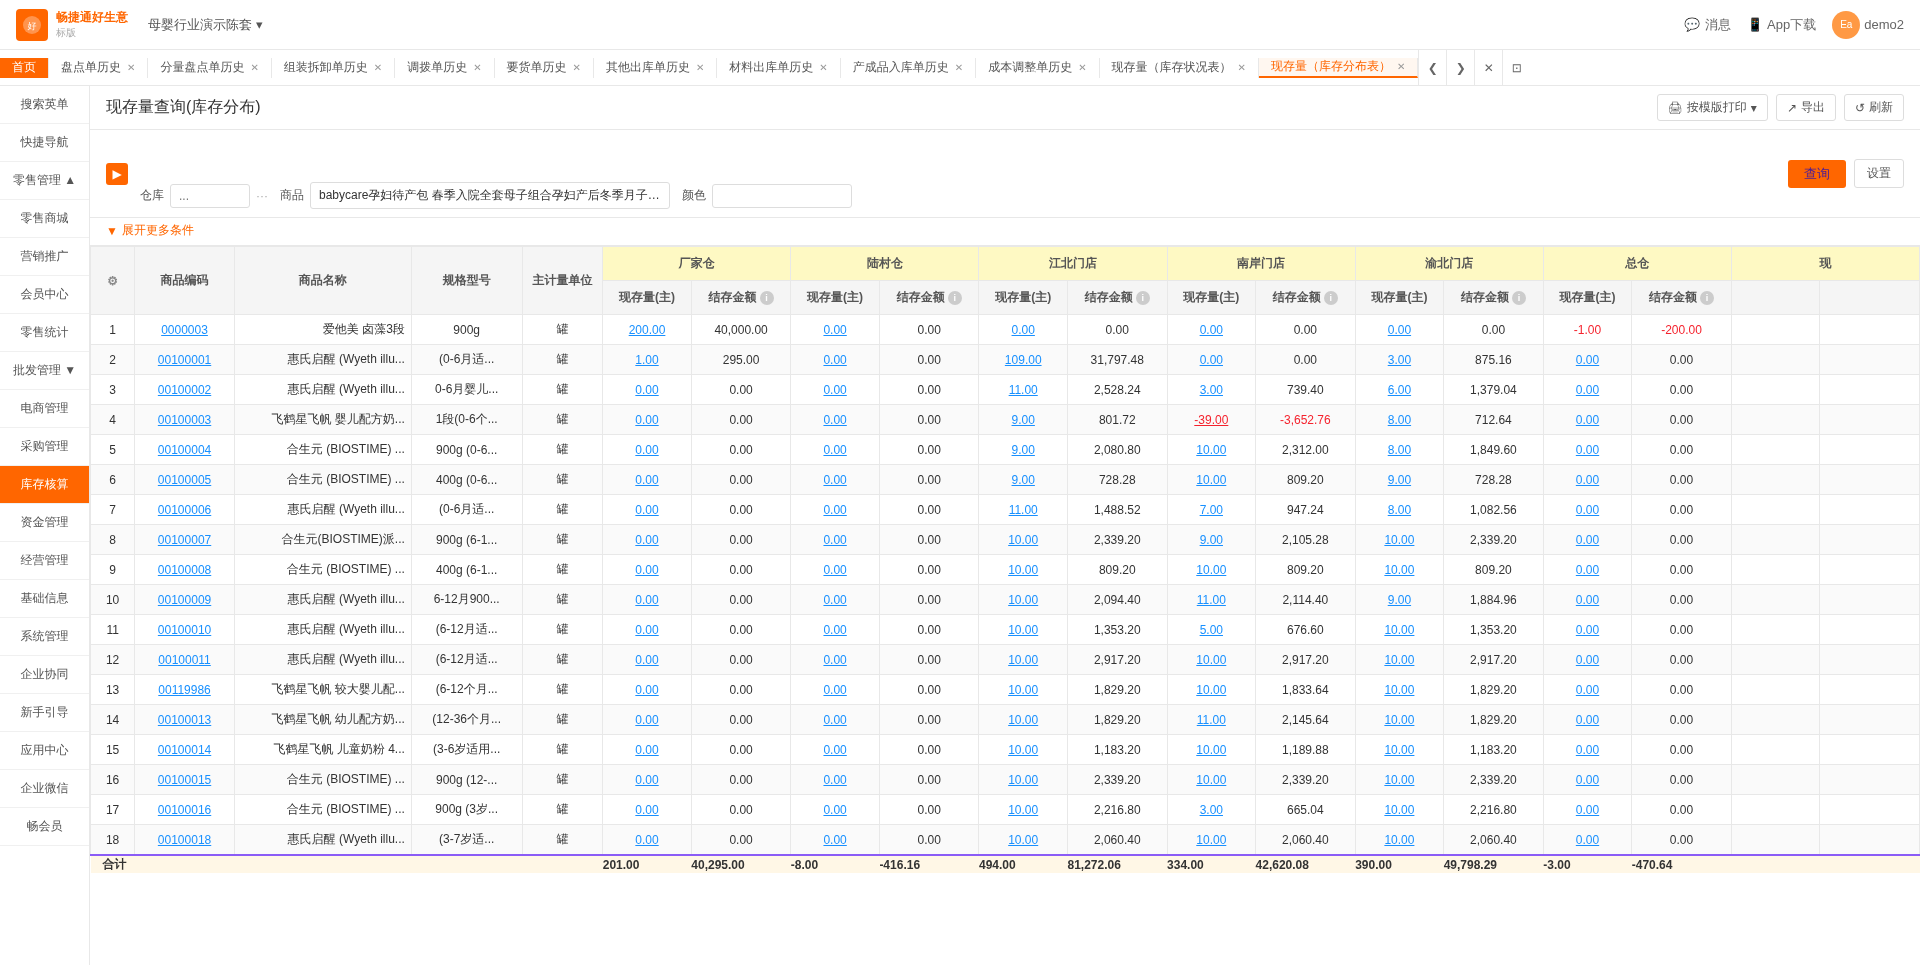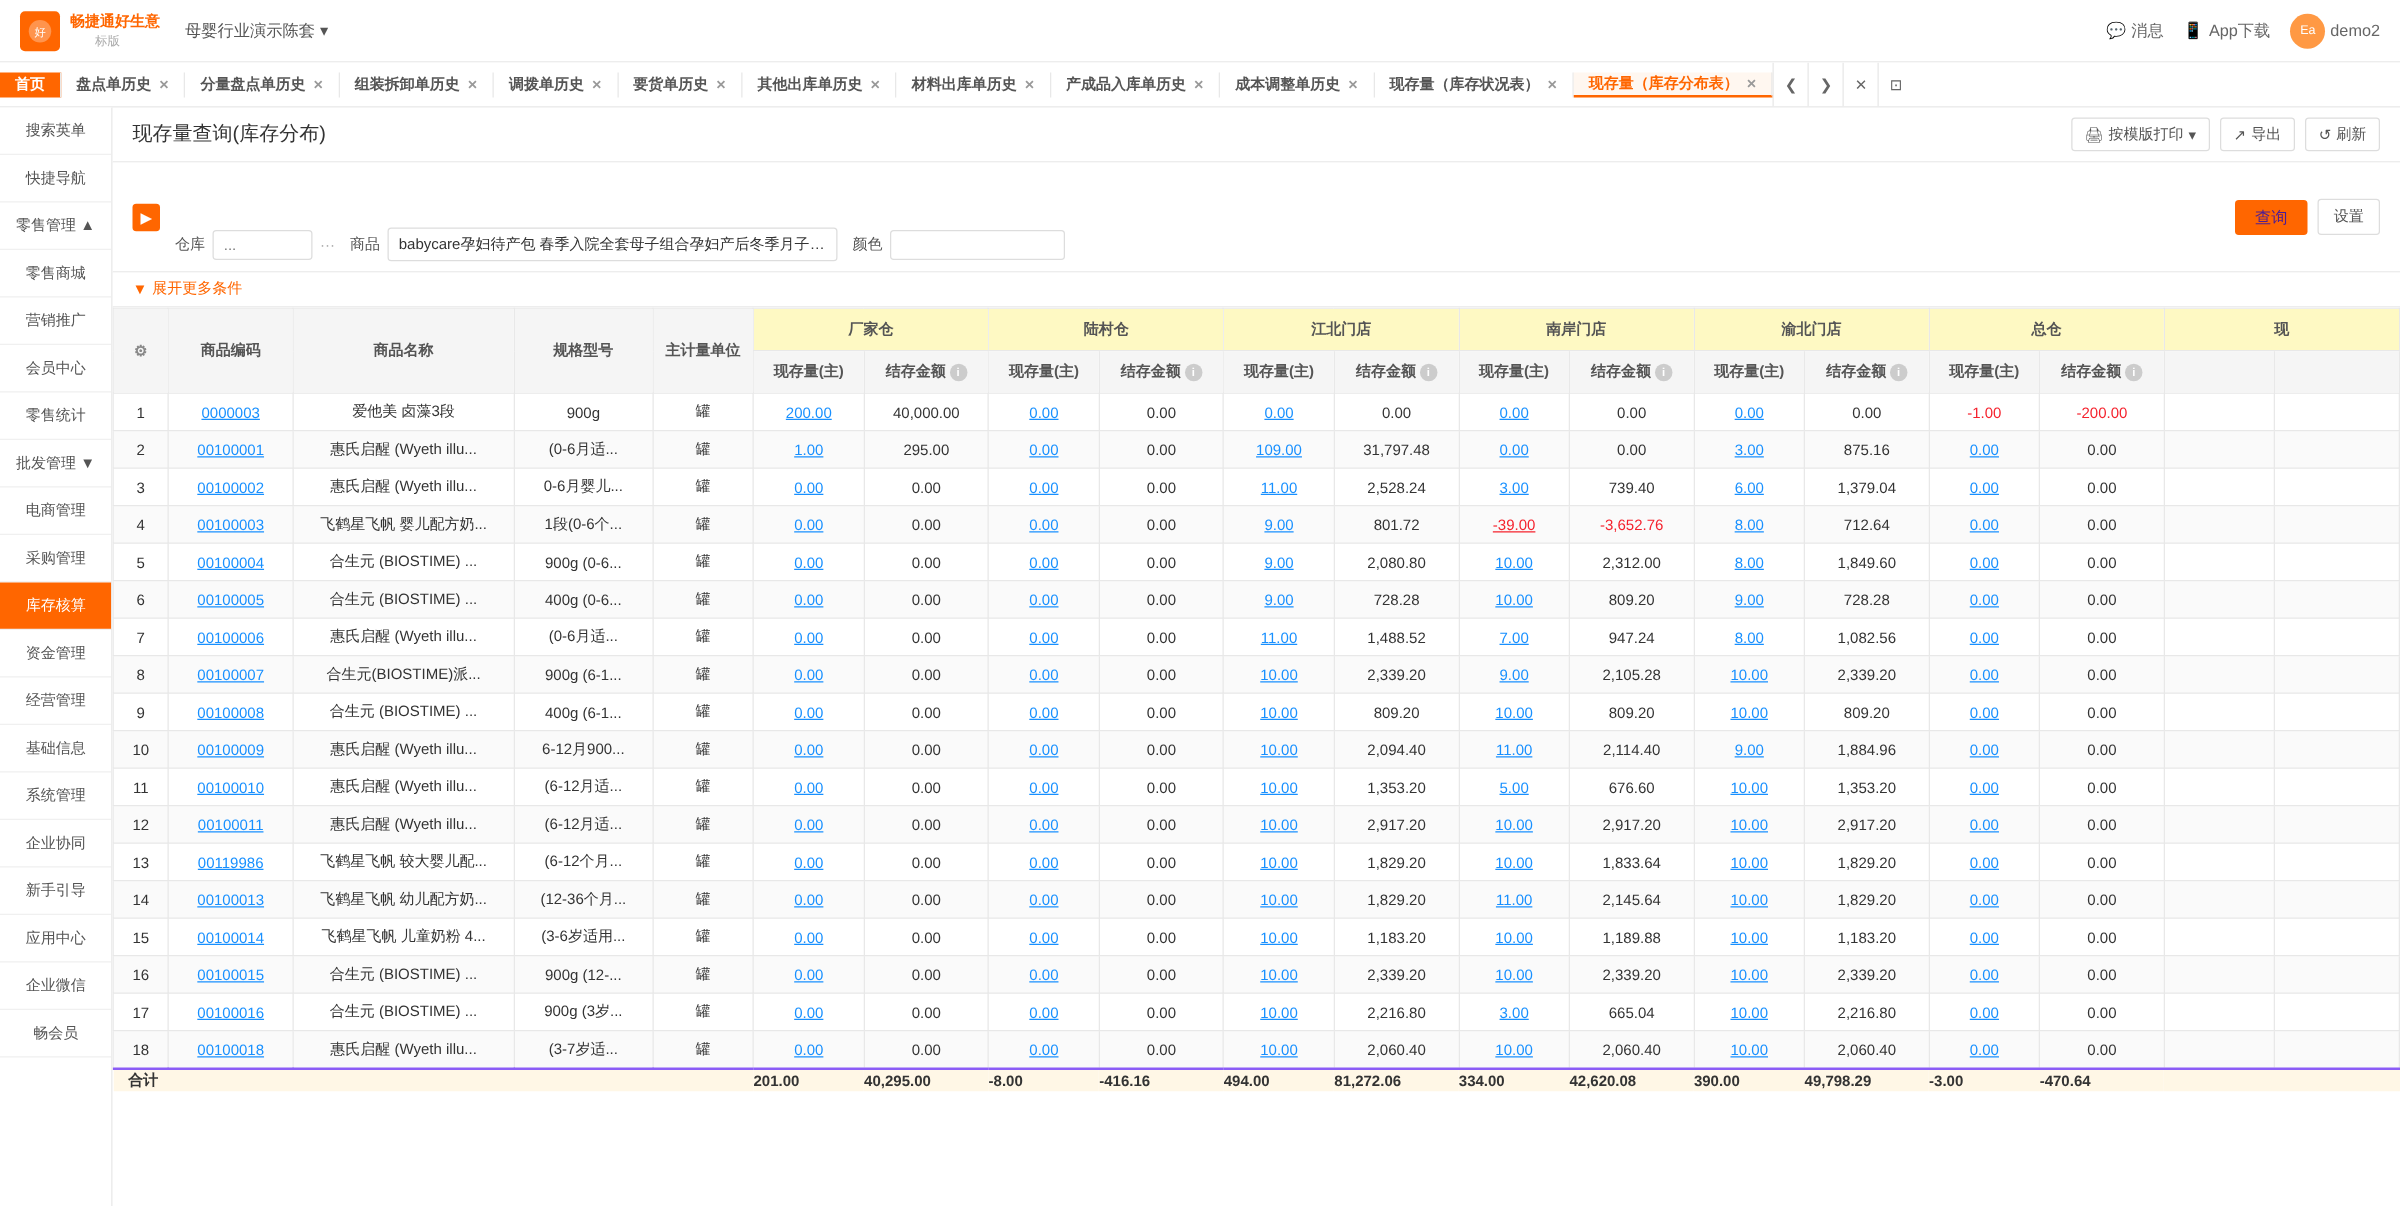--- a/index.html
+++ b/index.html
@@ -8,21 +8,21 @@
     
     .top-bar { background: #fff; height: 50px; display: flex; align-items: center; padding: 0 16px; border-bottom: 1px solid #e8e8e8; justify-content: space-between; }
     .logo-area { display: flex; align-items: center; gap: 8px; }
     .logo-icon { width: 32px; height: 32px; background: #ff6600; border-radius: 4px; display: flex; align-items: center; justify-content: center; color: #fff; font-size: 10px; }
     .top-right { display: flex; align-items: center; gap: 16px; color: #666; font-size: 13px; }
     .top-right-item { display: flex; align-items: center; gap: 4px; cursor: pointer; }
     .user-avatar { width: 28px; height: 28px; border-radius: 50%; background: #ff9944; display: flex; align-items: center; justify-content: center; color: #fff; font-size: 11px; }
 
     
     .tab-bar { background: #fff; display: flex; align-items: center; border-bottom: 1px solid #e8e8e8; height: 36px; overflow: hidden; }
-    .tab-item { height: 20px; display: flex; align-items: center; padding: 0 12px; border-right: 1px solid #e8e8e8; font-size: 12px; color: #555; cursor: pointer; white-space: nowrap; position: relative; flex-shrink: 0; font-weight: bold; }
+    .tab-item { height: 20px; display: flex; align-items: center; padding: 0 12px; border-right: 1px solid #e8e8e8; font-size: 12px; color: #555; cursor: pointer; white-space: nowrap; position: relative; flex-shrink: 0; }
     .tab-item.active { background: #fff7f0; color: #ff6600; border-bottom: 2px solid #ff6600; }
     .tab-item .tab-close { margin-left: 6px; color: #999; font-size: 10px; }
     .tab-item.home { background: #ff6600; color: #fff; }
     .tab-nav-btn { width: 28px; height: 36px; display: flex; align-items: center; justify-content: center; border-left: 1px solid #e8e8e8; cursor: pointer; color: #666; flex-shrink: 0; }
 
     
     .main-layout { display: flex; height: calc(965px - 86px); }
     
     
     .sidebar { width: 90px; background: #fff; border-right: 1px solid #e8e8e8; display: flex; flex-direction: column; overflow-y: auto; }
@@ -51,21 +51,21 @@
     .table-container { flex: 1; overflow: auto; background: #fff; margin: 0; }
     table { width: 100%; border-collapse: collapse; font-size: 12px; }
     thead tr { background: #f5f5f5; position: sticky; top: 0; z-index: 10; }
     thead th { padding: 8px 6px; border: 1px solid #e8e8e8; color: #555; font-weight: 600; text-align: center; white-space: nowrap; }
     thead th.group-header { background: #fef9c3; }
     tbody tr { background: #fff; }
     tbody tr.even { background: #fafafa; }
     tbody td { padding: 6px 6px; border: 1px solid #e8e8e8; text-align: center; white-space: nowrap; }
     tbody td.link { color: #1890ff; text-decoration: underline; cursor: pointer; }
     tbody td.red { color: #f5222d; }
-    tbody td.left { text-align: center; }
+    tbody td.left { text-align: right; }
     .tfoot-row { background: #fff7e6 !important; font-weight: bold; }
     .tfoot-row td { border-top: 2px solid #8b5cf6; }
     .gear-icon { color: #888; cursor: pointer; }
     .col-num { width: 40px; }
     .col-code { width: 90px; }
     .col-name { width: 160px; max-width: 160px; overflow: hidden; text-overflow: ellipsis; }
     .col-spec { width: 100px; }
     .col-unit { width: 70px; }
     .col-qty { width: 80px; }
     .col-amt { width: 90px; }
@@ -79,21 +79,21 @@
 <div class="top-bar">
   <div class="logo-area">
     <div class="logo-icon">
       <svg width="20" height="20" viewBox="0 0 20 20">
           <circle cx="10" cy="10" r="9" fill="#fff" opacity="0.3"></circle>
           <text x="10" y="14" text-anchor="middle" font-size="9" fill="#fff">好</text>
         </svg>
     </div>
     <div>
       <div style="font-size:12px;color:#ff6600;font-weight:bold;">畅捷通好生意</div>
-      <div style="font-size:10px;color:#aaa;margin-left:20px;">标版</div>
+      <div style="font-size:10px;color:#aaa;">标版</div>
     </div>
     <div style="margin-left:12px;display:flex;align-items:center;gap:4px;color:#555;font-size:13px;">
       母婴行业演示陈套
       <span>▾</span>
     </div>
   </div>
   <div class="top-right">
     <div class="top-right-item">
       <span>💬</span>
       <span>消息</span>

